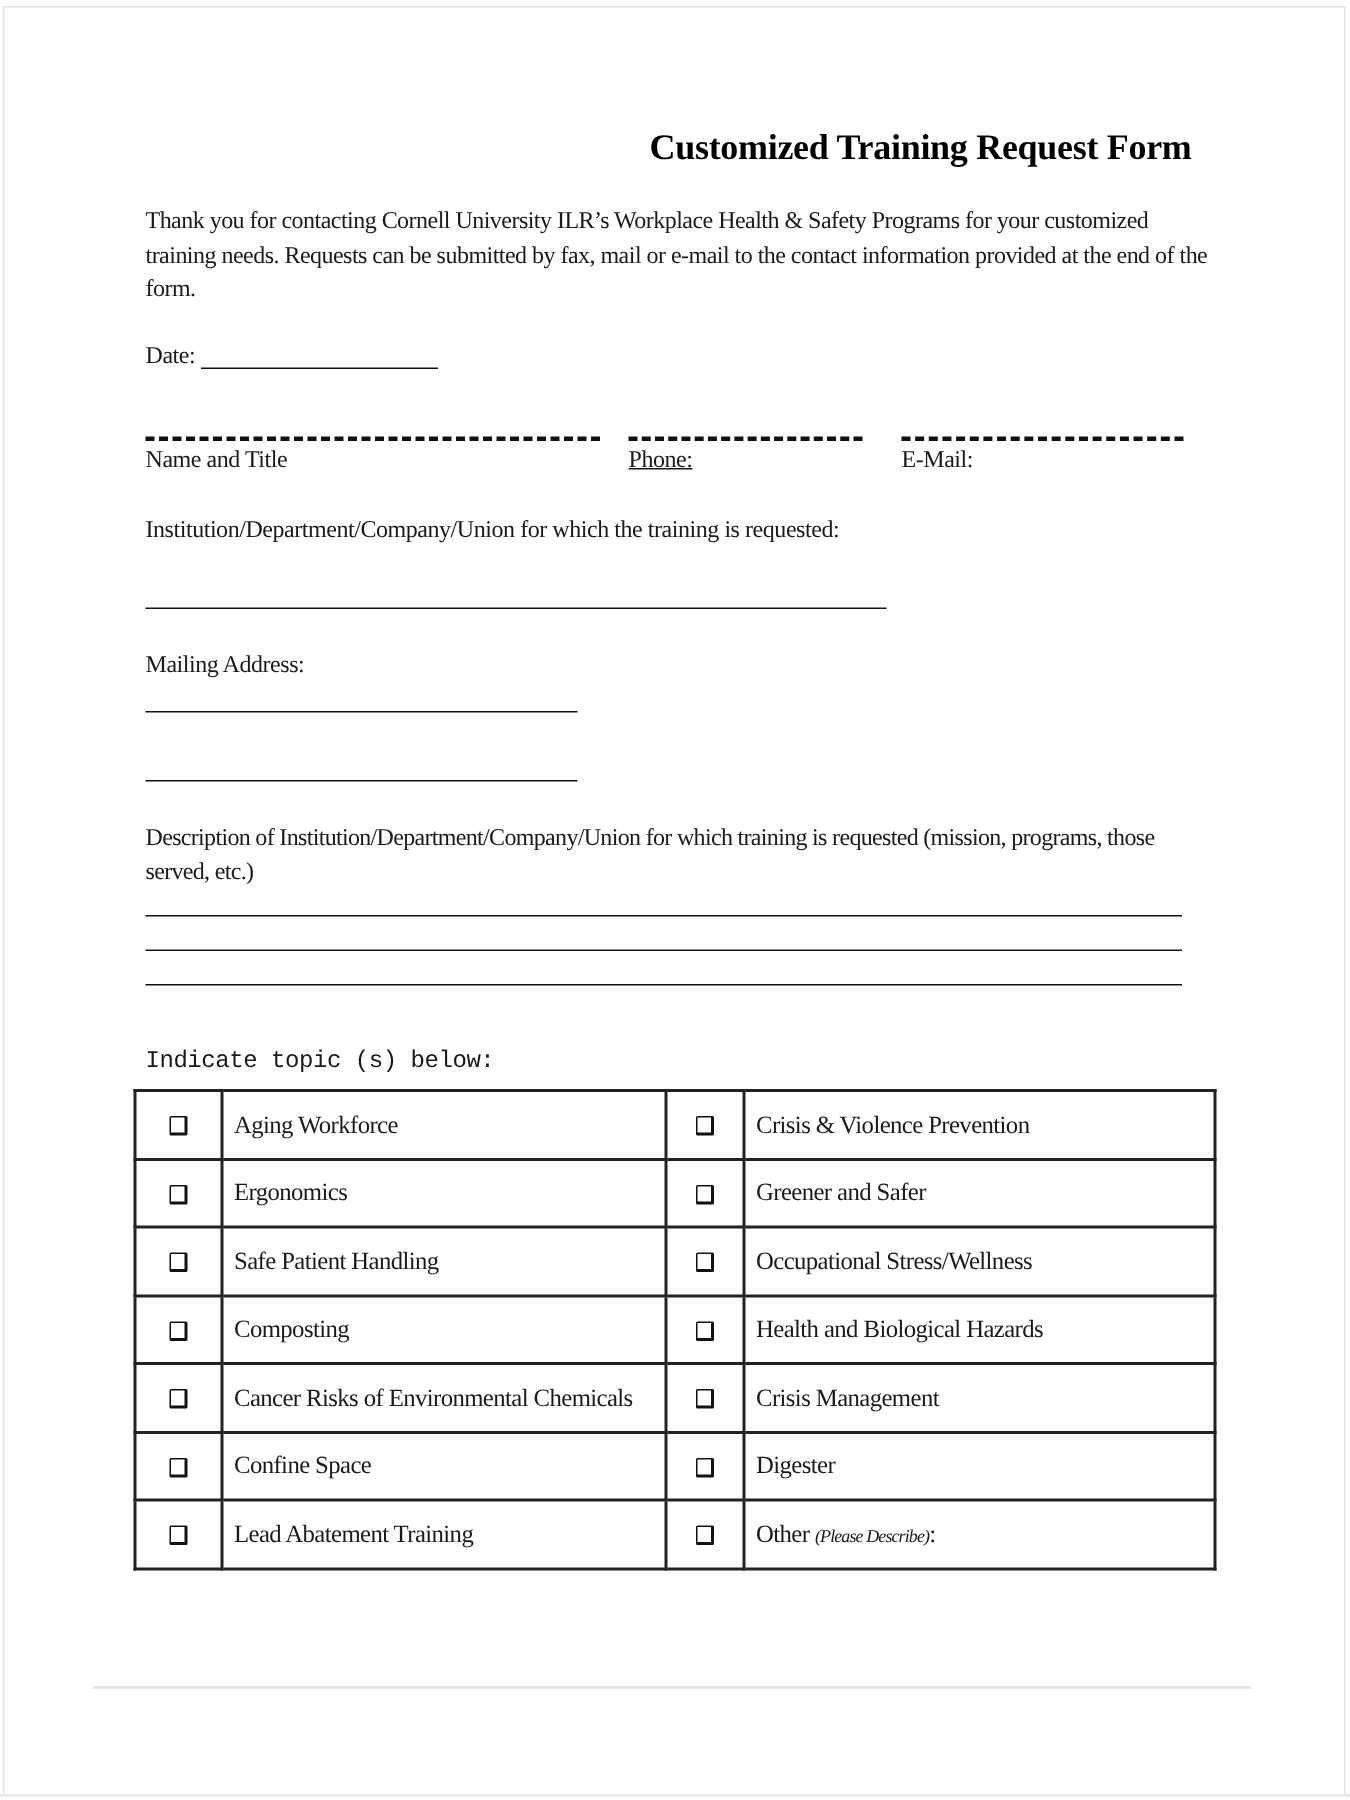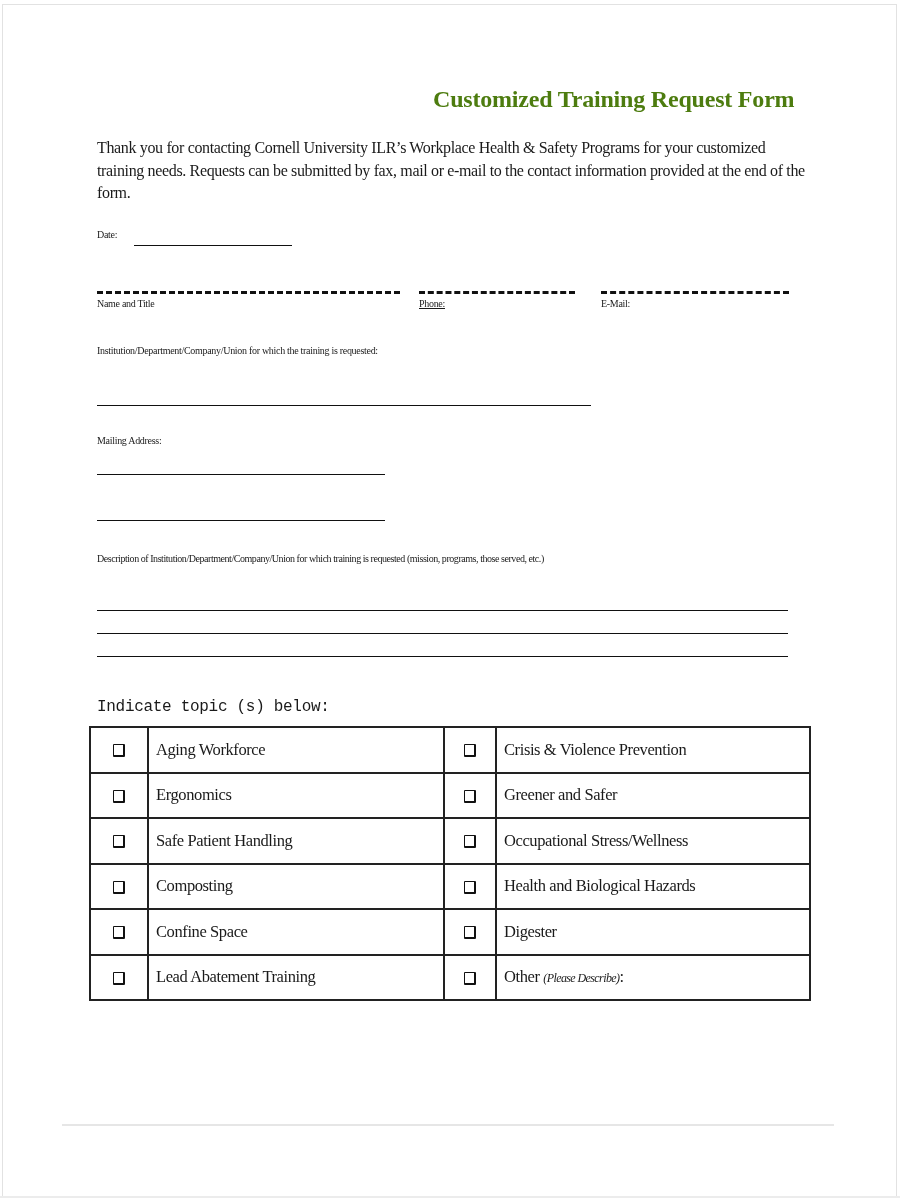--- a/index.html
+++ b/index.html
@@ -7,27 +7,27 @@
       width: 900px; height: 1200px; background: #ffffff; position: relative; overflow: hidden;
       font-family: "Liberation Serif", "DejaVu Serif", serif; color: #1a1a1a;
     }
     .page-frame {
       position: absolute; left: 2px; top: 4px; width: 893px; height: 1192px;
       border-left: 1px solid #e2e2e2; border-right: 1px solid #e2e2e2; border-top: 1px solid #e2e2e2;
     }
     .page-sep { position: absolute; left: 62px; top: 1124px; width: 772px; height: 2px; background: #e6e6e6; }
     .bottom-sep { position: absolute; left: 0; top: 1196px; width: 900px; height: 2px; background: #ececec; }
     .title {
-      position: absolute; left: 433px; top: 86px; font-size: 24px; font-weight: bold; letter-spacing: -0.2px; color: #4d7c0f;
+      position: absolute; left: 433px; top: 86px; font-size: 24px; font-weight: bold; letter-spacing: -0.2px; color: #000000;
     }
     .intro {
       position: absolute; left: 97px; top: 137px; width: 715px; font-size: 16px; line-height: 22.5px;
       letter-spacing: -0.35px;
     }
-    .label { position: absolute; font-size: 10px; letter-spacing: -0.3px; white-space: nowrap; }
+    .label { position: absolute; font-size: 16px; letter-spacing: -0.3px; white-space: nowrap; }
     .line { position: absolute; height: 0; border-top: 1.5px solid #111; }
     .dashline { position: absolute; height: 0; border-top: 3px dashed #111; }
     .topics-label { position: absolute; left: 97px; top: 698px; font-size: 16px; letter-spacing: -0.3px; font-family: Liberation Mono, monospace; }
     table.topics {
       position: absolute; left: 89px; top: 726px; width: 722px; border-collapse: collapse;
     }
     table.topics td {
       border: 2px solid #222; height: 43.5px; padding: 0; font-size: 16.5px; letter-spacing: -0.4px;
     }
     td.cb { width: 56px; text-align: center; }
@@ -93,20 +93,26 @@
     <td class="txt">Occupational Stress/Wellness</td>
   </tr>
   <tr>
     <td class="cb"><span class="checkbox"></span></td>
     <td class="txt txt-l">Composting</td>
     <td class="cb2"><span class="checkbox"></span></td>
     <td class="txt">Health and Biological Hazards</td>
   </tr>
   <tr>
     <td class="cb"><span class="checkbox"></span></td>
+    <td class="txt txt-l">Cancer Risks of Environmental Chemicals</td>
+    <td class="cb2"><span class="checkbox"></span></td>
+    <td class="txt">Crisis Management</td>
+  </tr>
+  <tr>
+    <td class="cb"><span class="checkbox"></span></td>
     <td class="txt txt-l">Confine Space</td>
     <td class="cb2"><span class="checkbox"></span></td>
     <td class="txt">Digester</td>
   </tr>
   <tr>
     <td class="cb"><span class="checkbox"></span></td>
     <td class="txt txt-l">Lead Abatement Training</td>
     <td class="cb2"><span class="checkbox"></span></td>
     <td class="txt"><span>Other</span> <span class="other-note">(Please Describe)</span><span>:</span></td>
   </tr>

